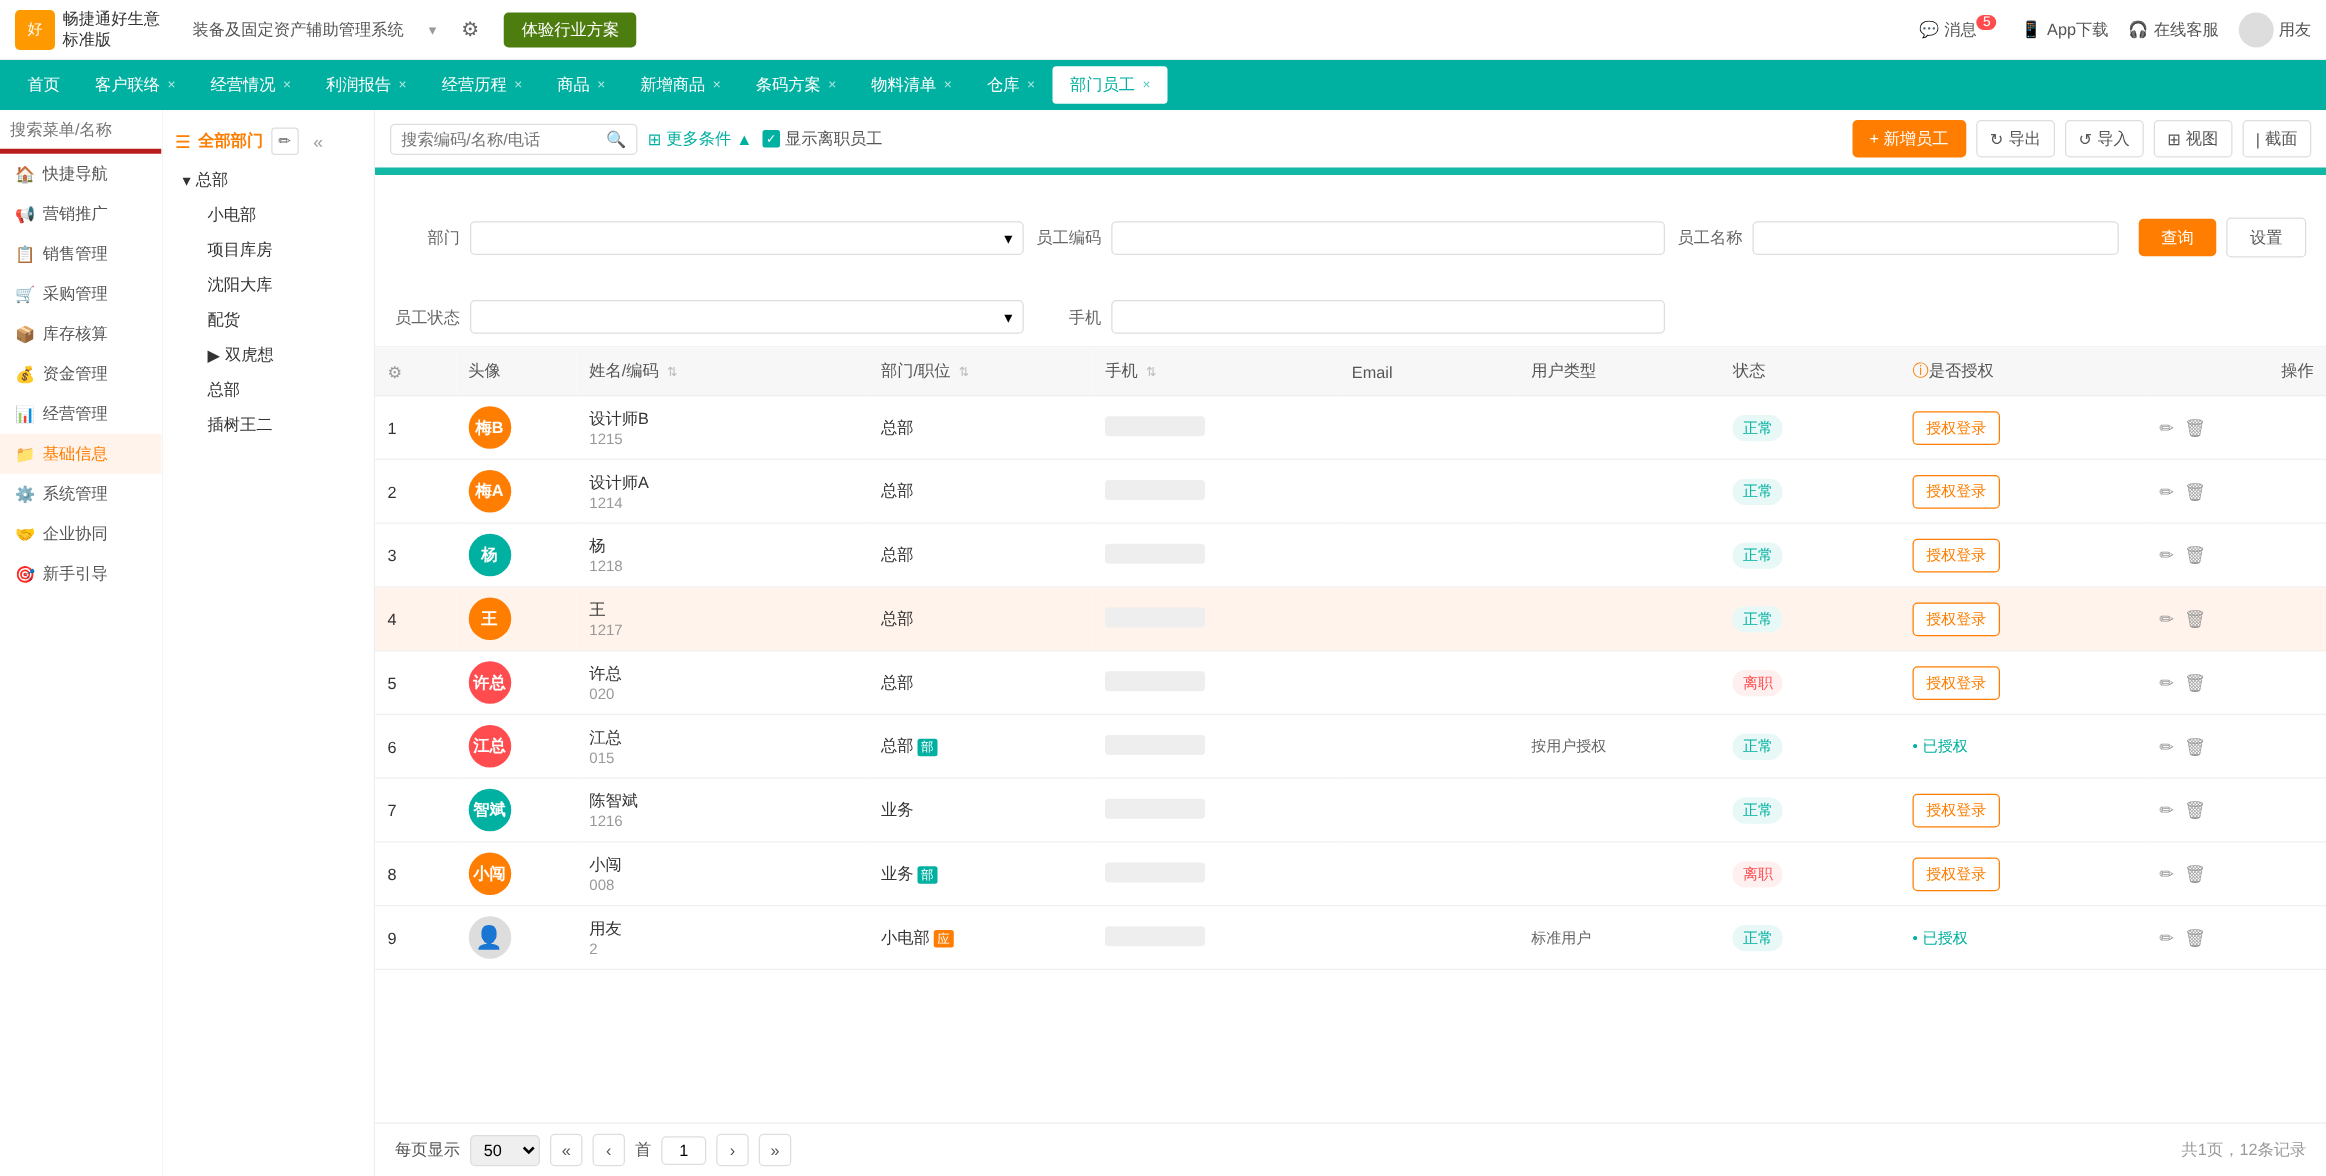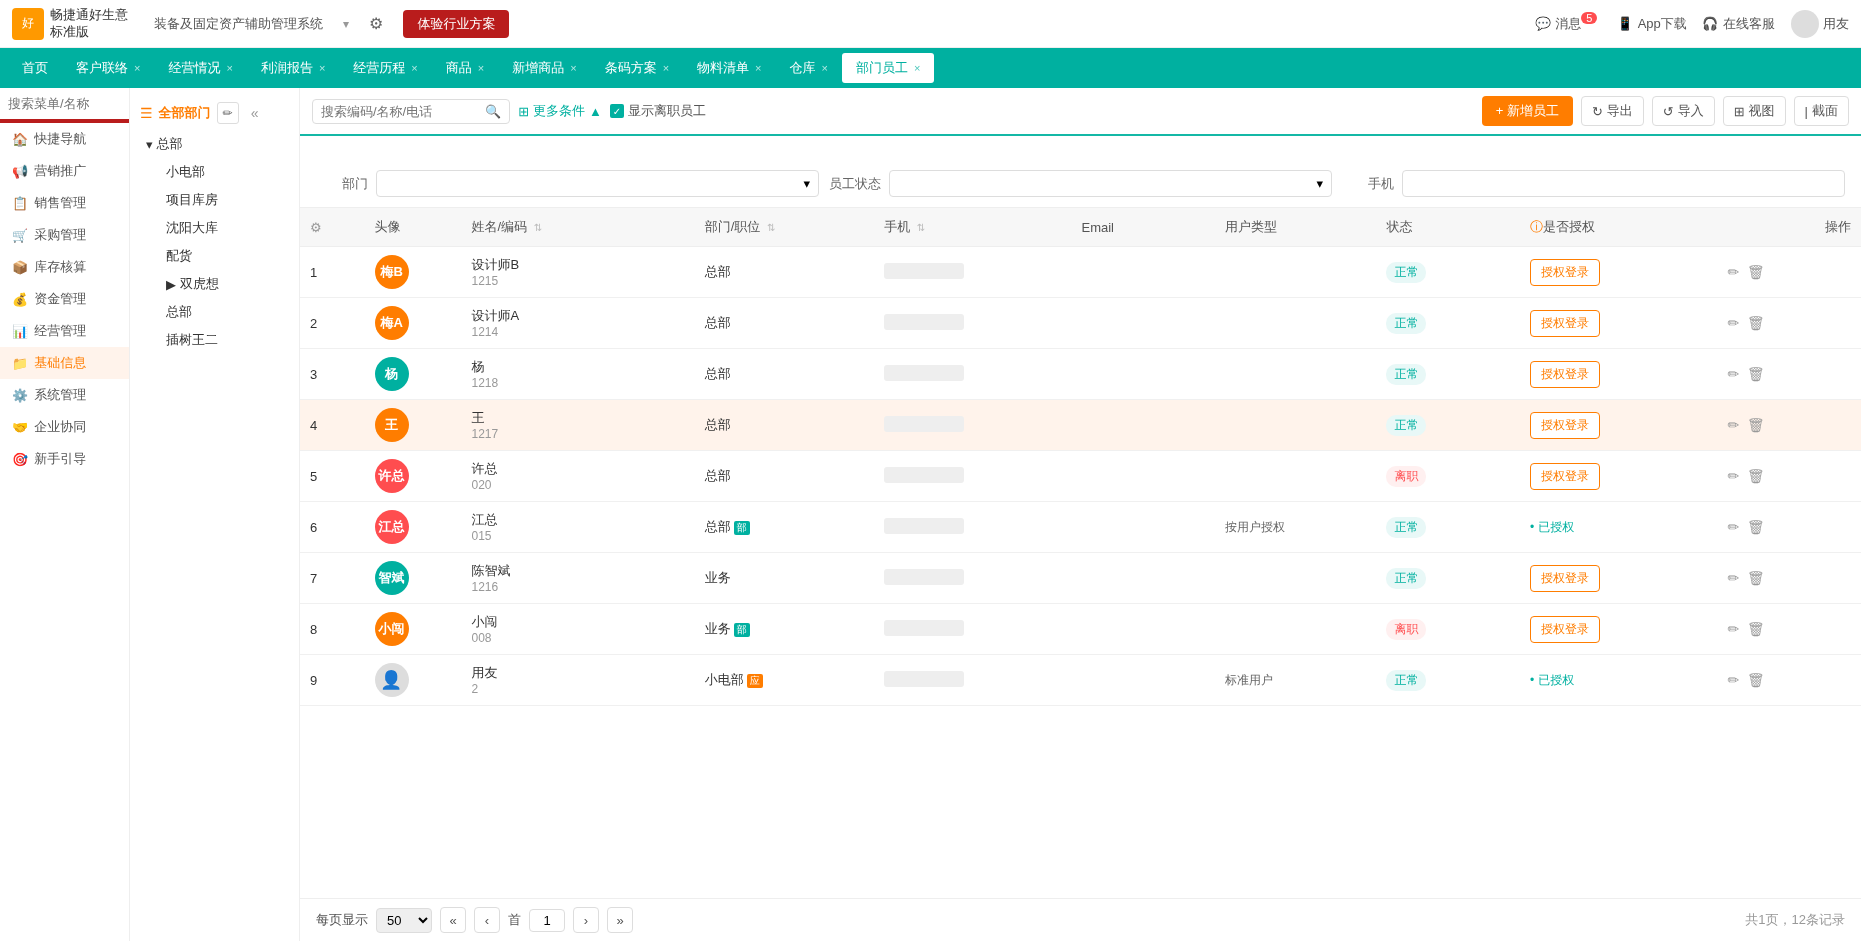--- a/index.html
+++ b/index.html
@@ -7,21 +7,21 @@
 
     
     .top-bar { background: #fff; height: 48px; display: flex; align-items: center; padding: 0 12px; border-bottom: 1px solid #eee; flex-shrink: 0; }
     .logo-area { display: flex; align-items: center; width: 130px; }
     .logo-icon { width: 32px; height: 32px; background: #ff9900; border-radius: 4px; display: flex; align-items: center; justify-content: center; color: #fff; font-size: 12px; margin-right: 6px; flex-shrink: 0; }
     .logo-text { font-size: 12px; color: #333; line-height: 1.3; }
     .sys-title { flex: 1; font-size: 14px; color: #333; padding-left: 12px; display: flex; align-items: center; gap: 20px; }
     .sys-title-text { color: #555; font-size: 13px; }
     .sys-arrow { color: #999; font-size: 12px; }
     .gear-icon { color: #666; font-size: 16px; cursor: pointer; }
-    .trial-btn { background: #b91c1c; color: #fff; border: none; border-radius: 4px; padding: 5px 14px; font-size: 13px; cursor: pointer; }
+    .trial-btn { background: #4d7c0f; color: #fff; border: none; border-radius: 4px; padding: 5px 14px; font-size: 13px; cursor: pointer; }
     .top-right { display: flex; align-items: center; gap: 16px; margin-left: auto; }
     .top-right-item { display: flex; align-items: center; gap: 4px; color: #555; cursor: pointer; font-size: 13px; }
     .badge { background: #ff4d4f; color: #fff; border-radius: 10px; padding: 0 5px; font-size: 11px; position: relative; top: -6px; left: -4px; }
     .avatar { width: 28px; height: 28px; background: #ddd; border-radius: 50%; }
 
     
     .nav-tabs { background: #00b0a0; height: 40px; display: flex; align-items: center; padding: 0 8px; flex-shrink: 0; overflow-x: auto; }
     .nav-tab { color: #fff; padding: 6px 14px; font-size: 13px; cursor: pointer; display: flex; align-items: center; gap: 4px; white-space: nowrap; border-radius: 3px; }
     .nav-tab.active { background: #fff; color: #00b0a0; }
     .nav-tab .close-x { font-size: 11px; opacity: 0.7; margin-left: 2px; }
@@ -45,21 +45,21 @@
     .dept-header-label { font-size: 13px; color: #ff7d00; font-weight: bold; }
     .dept-edit-btn { width: 22px; height: 22px; background: #fff; border: 1px solid #ddd; border-radius: 3px; display: flex; align-items: center; justify-content: center; cursor: pointer; font-size: 12px; color: #666; }
     .dept-collapse { width: 20px; height: 20px; display: flex; align-items: center; justify-content: center; cursor: pointer; color: #999; font-size: 14px; }
     .dept-node { padding: 5px 10px 5px 16px; font-size: 13px; color: #333; cursor: pointer; display: flex; align-items: center; gap: 4px; }
     .dept-sub { padding-left: 12px; }
 
     
     .main-panel { flex: 1; display: flex; flex-direction: column; overflow: hidden; }
 
     
-    .toolbar { background: #fff; padding: 8px 12px; border-bottom: 2px solid #14b8a6; display: flex; align-items: center; gap: 8px; flex-shrink: 0; }
+    .toolbar { background: #fff; padding: 8px 12px; border-bottom: 6px solid #14b8a6; display: flex; align-items: center; gap: 8px; flex-shrink: 0; }
     .search-input-wrap { display: flex; align-items: center; border: 1px solid #ddd; border-radius: 4px; padding: 4px 8px; gap: 4px; }
     .search-input-wrap input { border: none; outline: none; font-size: 13px; width: 160px; }
     .filter-btn { display: flex; align-items: center; gap: 4px; color: #00b0a0; cursor: pointer; font-size: 13px; }
     .show-inactive { display: flex; align-items: center; gap: 4px; color: #555; font-size: 13px; cursor: pointer; }
     .checkbox-checked { width: 14px; height: 14px; background: #00b0a0; border-radius: 2px; display: inline-flex; align-items: center; justify-content: center; color: #fff; font-size: 10px; }
     .right-actions { margin-left: auto; display: flex; align-items: center; gap: 8px; }
     .add-btn { background: #ff7d00; color: #fff; border: none; border-radius: 4px; padding: 6px 14px; font-size: 13px; cursor: pointer; display: flex; align-items: center; gap: 4px; }
     .action-btn { color: #555; background: #fff; border: 1px solid #ddd; border-radius: 4px; padding: 5px 10px; font-size: 13px; cursor: pointer; display: flex; align-items: center; gap: 4px; }
 
     
@@ -290,20 +290,32 @@
 
       <div class="filter-form">
         <div class="filter-field">
           <span class="filter-label">部门</span>
           <div class="filter-select">
             <span></span>
             <span>▾</span>
           </div>
         </div>
         <div class="filter-field">
+          <span class="filter-label">员工编码</span>
+          <input class="filter-input" style="">
+        </div>
+        <div class="filter-field">
+          <span class="filter-label">员工名称</span>
+          <input class="filter-input" style="">
+          <div class="filter-actions" style="margin-left:8px;">
+            <button class="query-btn">查询</button>
+            <button class="set-btn">设置</button>
+          </div>
+        </div>
+        <div class="filter-field">
           <span class="filter-label">员工状态</span>
           <div class="filter-select">
             <span></span>
             <span>▾</span>
           </div>
         </div>
         <div class="filter-field">
           <span class="filter-label">手机</span>
           <input class="filter-input" style="">
         </div>

